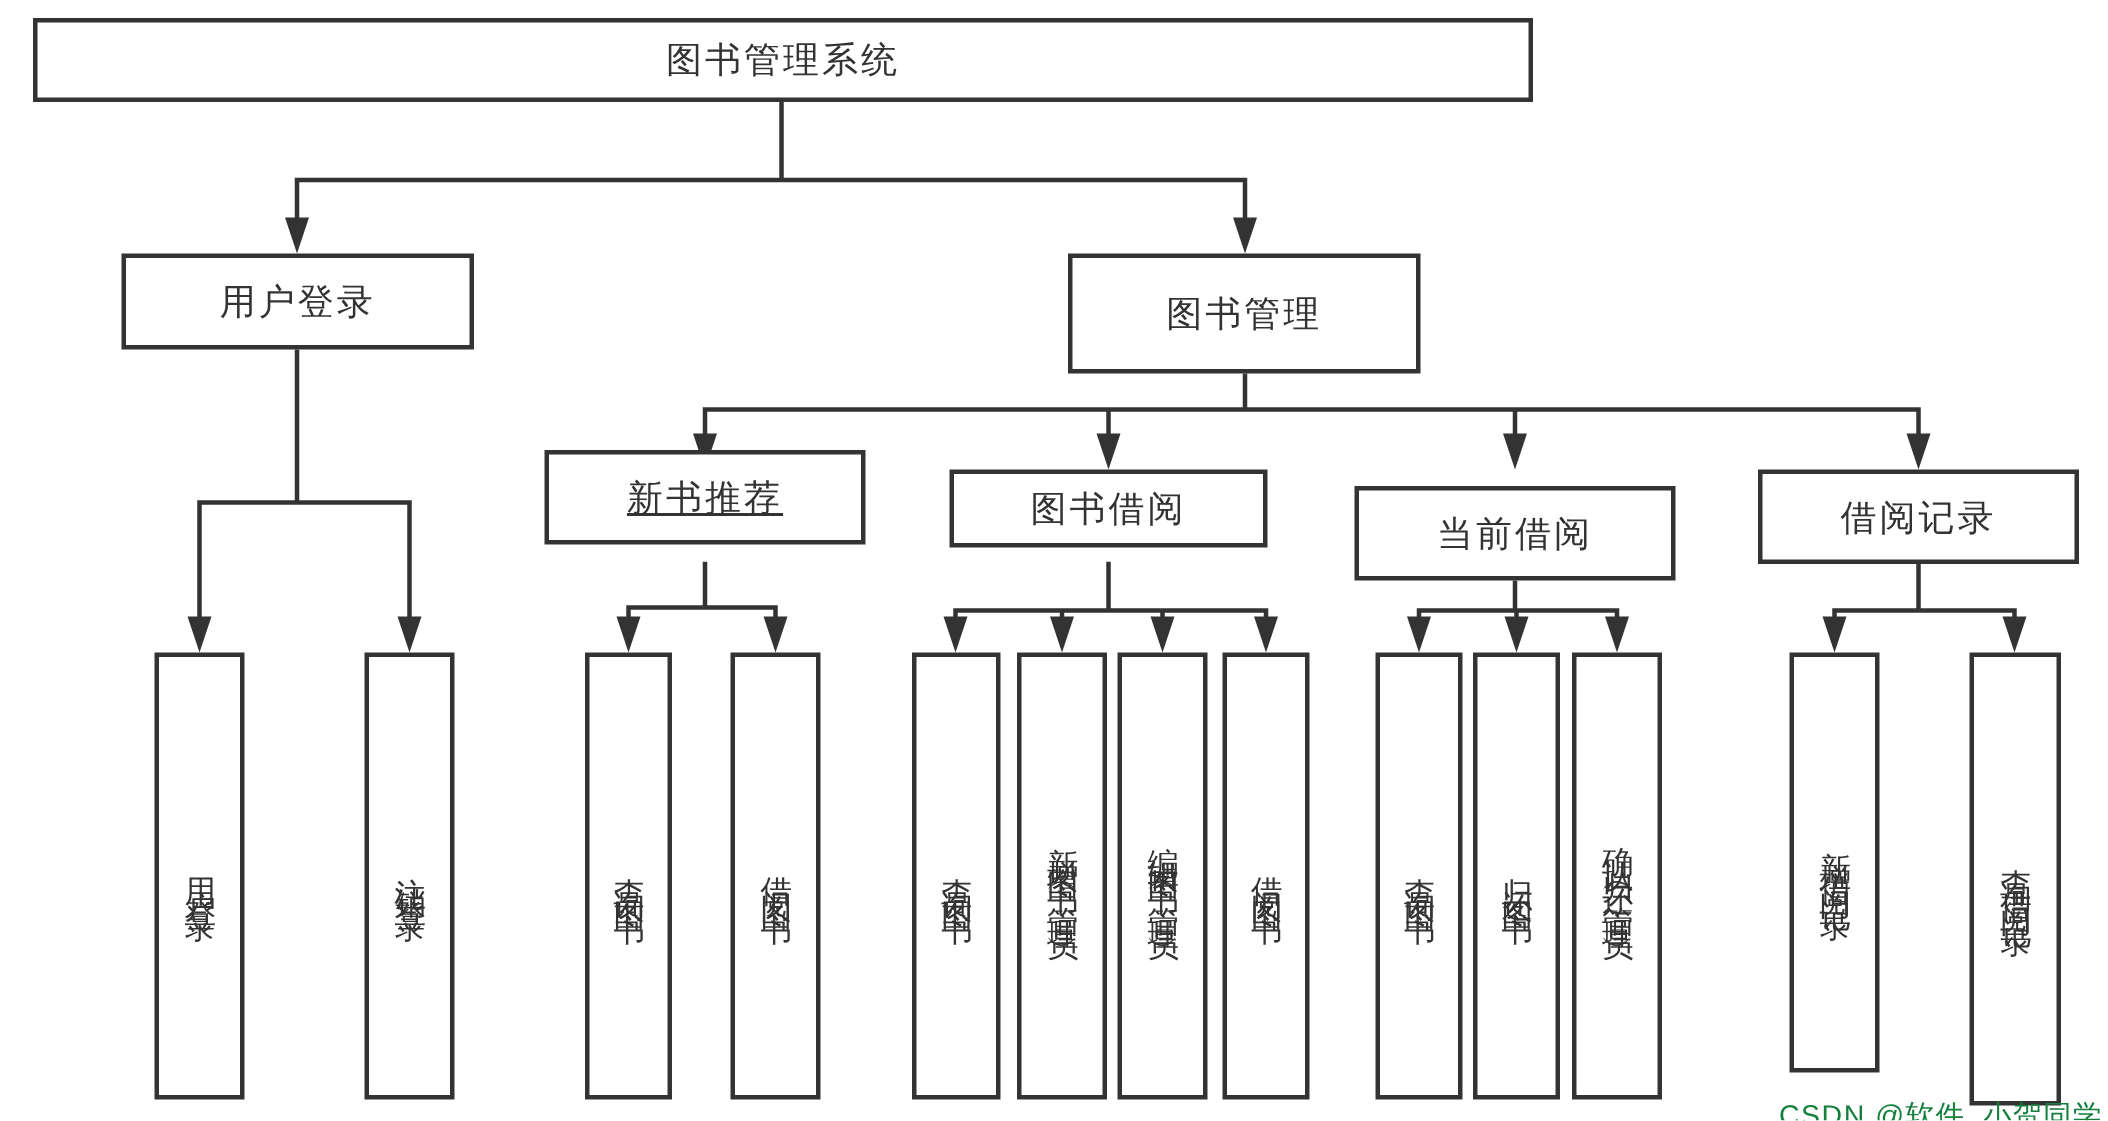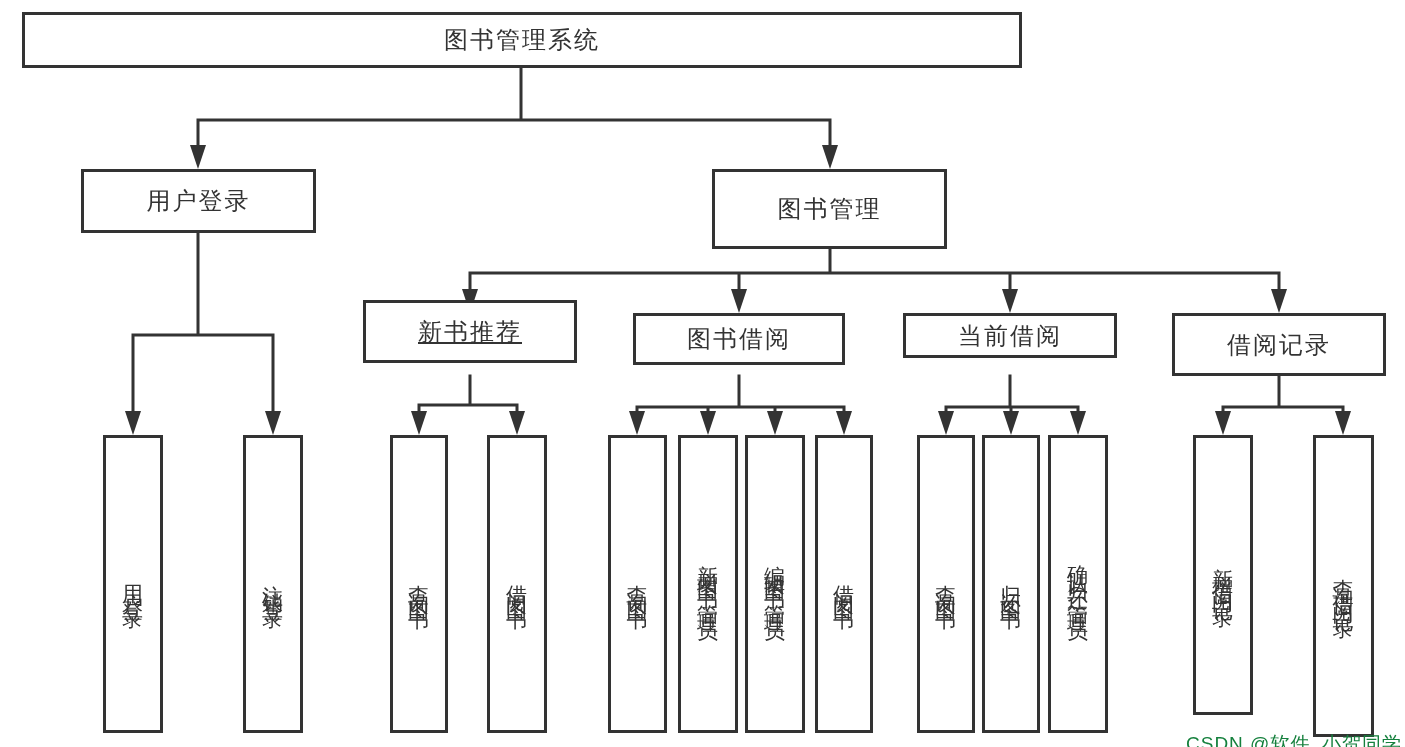--- a/index.html
+++ b/index.html
@@ -100,21 +100,21 @@
   <div class="node" style="left:712px; top:169px; width:235px; height:80px;">
     <span class="hlabel">图书管理</span>
   </div>
 
   <div class="node" style="left:363px; top:300px; width:214px; height:63px;text-decoration:underline;">
     <span class="hlabel">新书推荐</span>
   </div>
   <div class="node" style="left:633px; top:313px; width:212px; height:52px;">
     <span class="hlabel">图书借阅</span>
   </div>
-  <div class="node" style="left:903px; top:313px; width:214px; height:45px;">
+  <div class="node" style="left:903px; top:324px; width:214px; height:63px;">
     <span class="hlabel">当前借阅</span>
   </div>
   <div class="node" style="left:1172px; top:313px; width:214px; height:63px;">
     <span class="hlabel">借阅记录</span>
   </div>
 
   <div class="node" style="left:103px; top:435px; width:60px; height:298px;">
     <span class="vlabel">用户登录</span>
   </div>
   <div class="node" style="left:243px; top:435px; width:60px; height:298px;">

